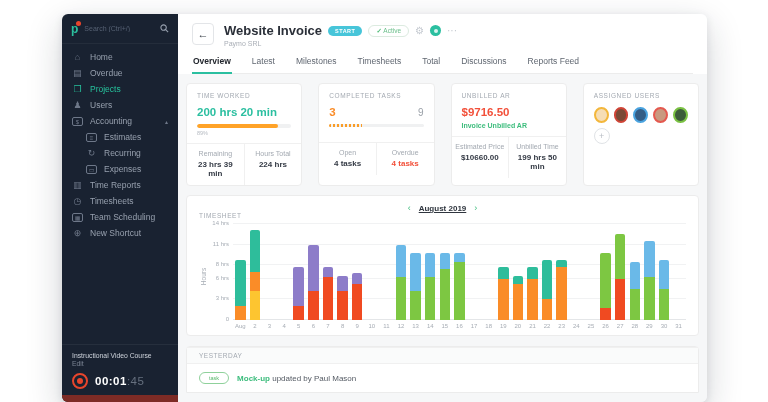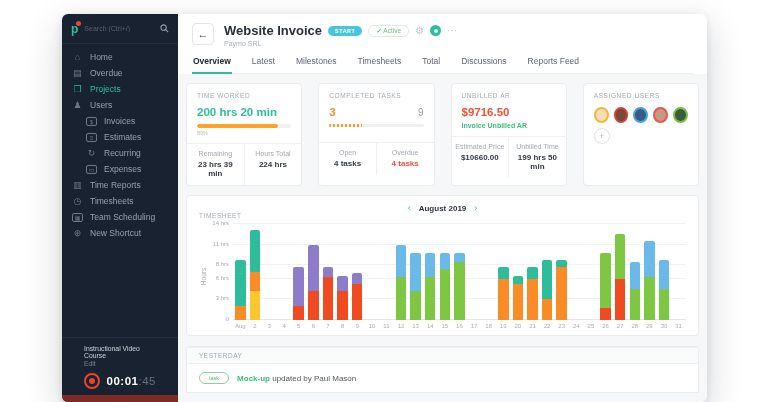--- a/index.html
+++ b/index.html
@@ -16,21 +16,21 @@
   .logo::after { content:""; position:absolute; right:-3px; top:-2px; width:5px; height:5px; border-radius:50%; background:#e8452c; }
   .sb-search-text { flex:1; font-size:7px; color:#556072; white-space:nowrap; overflow:hidden; }
   .sb-search-icon svg { display:block; }
   .sb-nav { padding-top:5px; }
   .sb-item { display:flex; align-items:center; gap:7px; height:16px; padding:0 10px; color:#97a0ae; font-size:8.5px; cursor:pointer; }
   .sb-item .ic { width:11px; min-width:11px; text-align:center; font-size:9px; color:#6e7889; line-height:1; }
   .sb-item .ic.boxed { font-size:6px; border:1px solid #6e7889; border-radius:2px; height:9px; line-height:8px; }
   .sb-item.active, .sb-item.active .ic, .sb-item.active .ic.boxed { color:#26c29c; border-color:#26c29c; }
   .sb-item.sub { padding-left:24px; }
   .sb-item .caret { margin-left:auto; font-size:6px; color:#6e7889; }
-  .sb-bottom { margin-top:auto; padding:7px 22px 6px; border-top:1px solid rgba(255,255,255,.06); }
+  .sb-bottom { margin-top:auto; padding:7px 10px 6px; border-top:1px solid rgba(255,255,255,.06); }
   .sb-task { font-size:6.8px; color:#cfd4dc; }
   .sb-task-action { font-size:6.8px; color:#7b8494; margin-top:1px; }
   .timer-row { display:flex; align-items:center; gap:7px; margin-top:6px; }
   .rec { width:16px; height:16px; border-radius:50%; border:2px solid #e8452c; display:flex; align-items:center; justify-content:center; cursor:pointer; }
   .rec::after { content:""; width:6px; height:6px; border-radius:50%; background:#e8452c; }
   .timer-time { font-size:11.5px; font-weight:700; color:#ffffff; letter-spacing:.5px; }
   .timer-time .sec { color:#66707f; font-weight:400; }
   .sb-redbar { height:7px; background:#7d2b25; }
 
   
@@ -79,21 +79,21 @@
   .avatar { width:16px; height:16px; border-radius:50%; border:2px solid; cursor:pointer; }
   .avatar-add { width:16px; height:16px; border-radius:50%; border:1px solid #e0e3e6; color:#b9bec5;
     font-size:9px; display:flex; align-items:center; justify-content:center; margin-top:5px; cursor:pointer; background:#fff; }
 
   
   .chart-card { background:#fff; border:1px solid #ececec; border-radius:4px; margin-top:9px; padding:8px 12px 6px; }
   .chart-head { position:relative; height:12px; }
   .chart-title { font-size:6.5px; letter-spacing:.6px; color:#a3a9b1; text-transform:uppercase; }
   .month-nav { position:absolute; left:0; right:0; top:0; display:flex; justify-content:center; align-items:center; gap:8px; }
   .month-arrow { color:#3dbd7d; font-size:9px; cursor:pointer; line-height:1; }
-  .month-label { font-size:8px; font-weight:700; color:#2f353e; }
+  .month-label { font-size:8px; font-weight:700; color:#2f353e;text-decoration:underline; }
   .chart-area { display:flex; margin-top:8px; }
   .ylab { width:10px; display:flex; align-items:center; justify-content:center; }
   .ylab span { transform:rotate(-90deg); font-size:6.5px; color:#a7adb5; white-space:nowrap; }
   .plot-wrap { flex:1; position:relative; height:96px; margin-left:24px; }
   .gridline { position:absolute; left:0; right:0; height:1px; background:#f1f2f3; }
   .gridline.zero { background:#e4e6e8; }
   .ytick { position:absolute; right:100%; margin-right:4px; transform:translateY(-50%); font-size:6px; color:#a7adb5; white-space:nowrap; }
   .bars { position:absolute; inset:0; display:flex; align-items:flex-end; }
   .day-cell { flex:1; display:flex; justify-content:center; align-items:flex-end; height:100%; }
   .bar-stack { width:72%; display:flex; flex-direction:column-reverse; border-radius:2px 2px 0 0; overflow:hidden; cursor:pointer; }
@@ -136,23 +136,24 @@
           <span>Overdue</span>
         </div>
         <div class="sb-item active">
           <span class="ic">❒</span>
           <span>Projects</span>
         </div>
         <div class="sb-item">
           <span class="ic">♟</span>
           <span>Users</span>
         </div>
-        <div class="sb-item sub">
+        <div class="sb-item">
           <span class="ic boxed">$</span>
-          <span>Invoices</span>
+          <span>Accounting</span>
+          <span class="caret">▴</span>
         </div>
         <div class="sb-item sub">
           <span class="ic boxed">≡</span>
           <span>Estimates</span>
         </div>
         <div class="sb-item sub">
           <span class="ic">↻</span>
           <span>Recurring</span>
         </div>
         <div class="sb-item sub">

